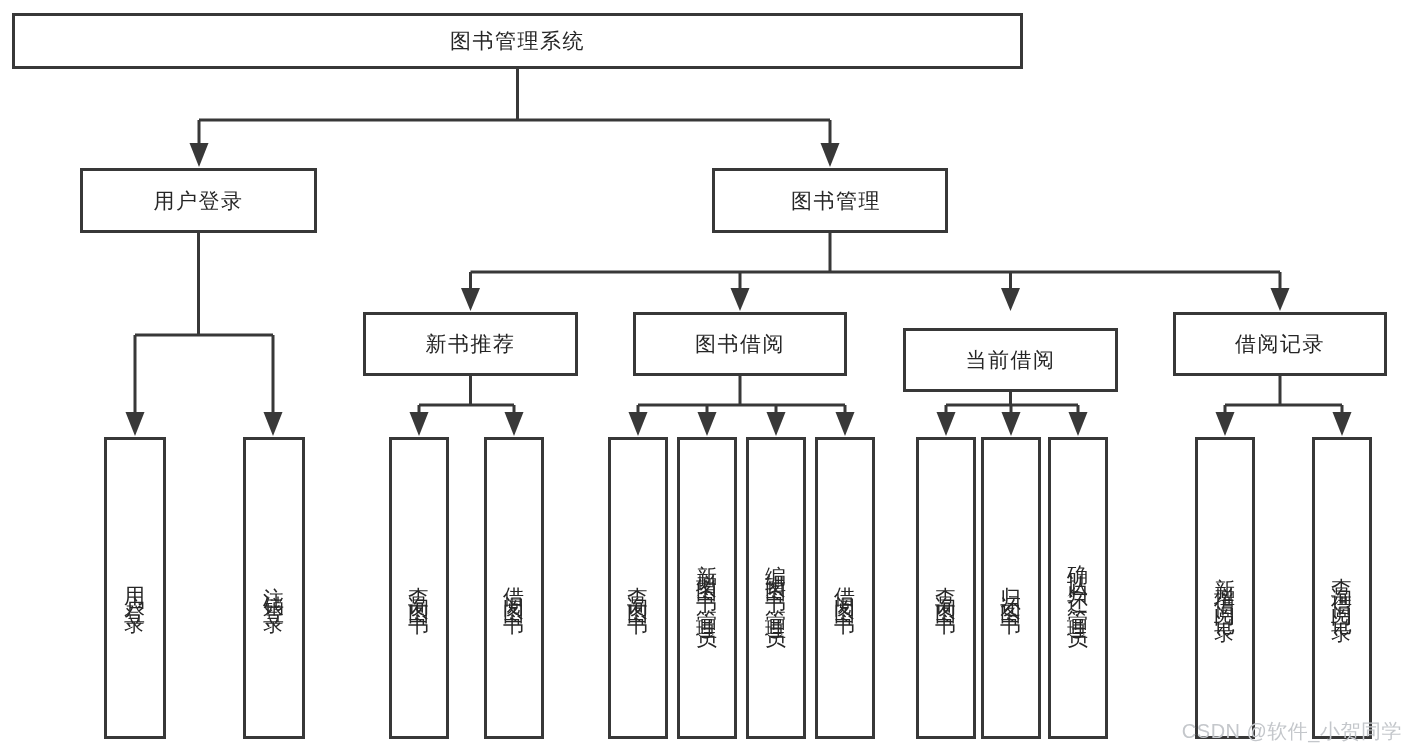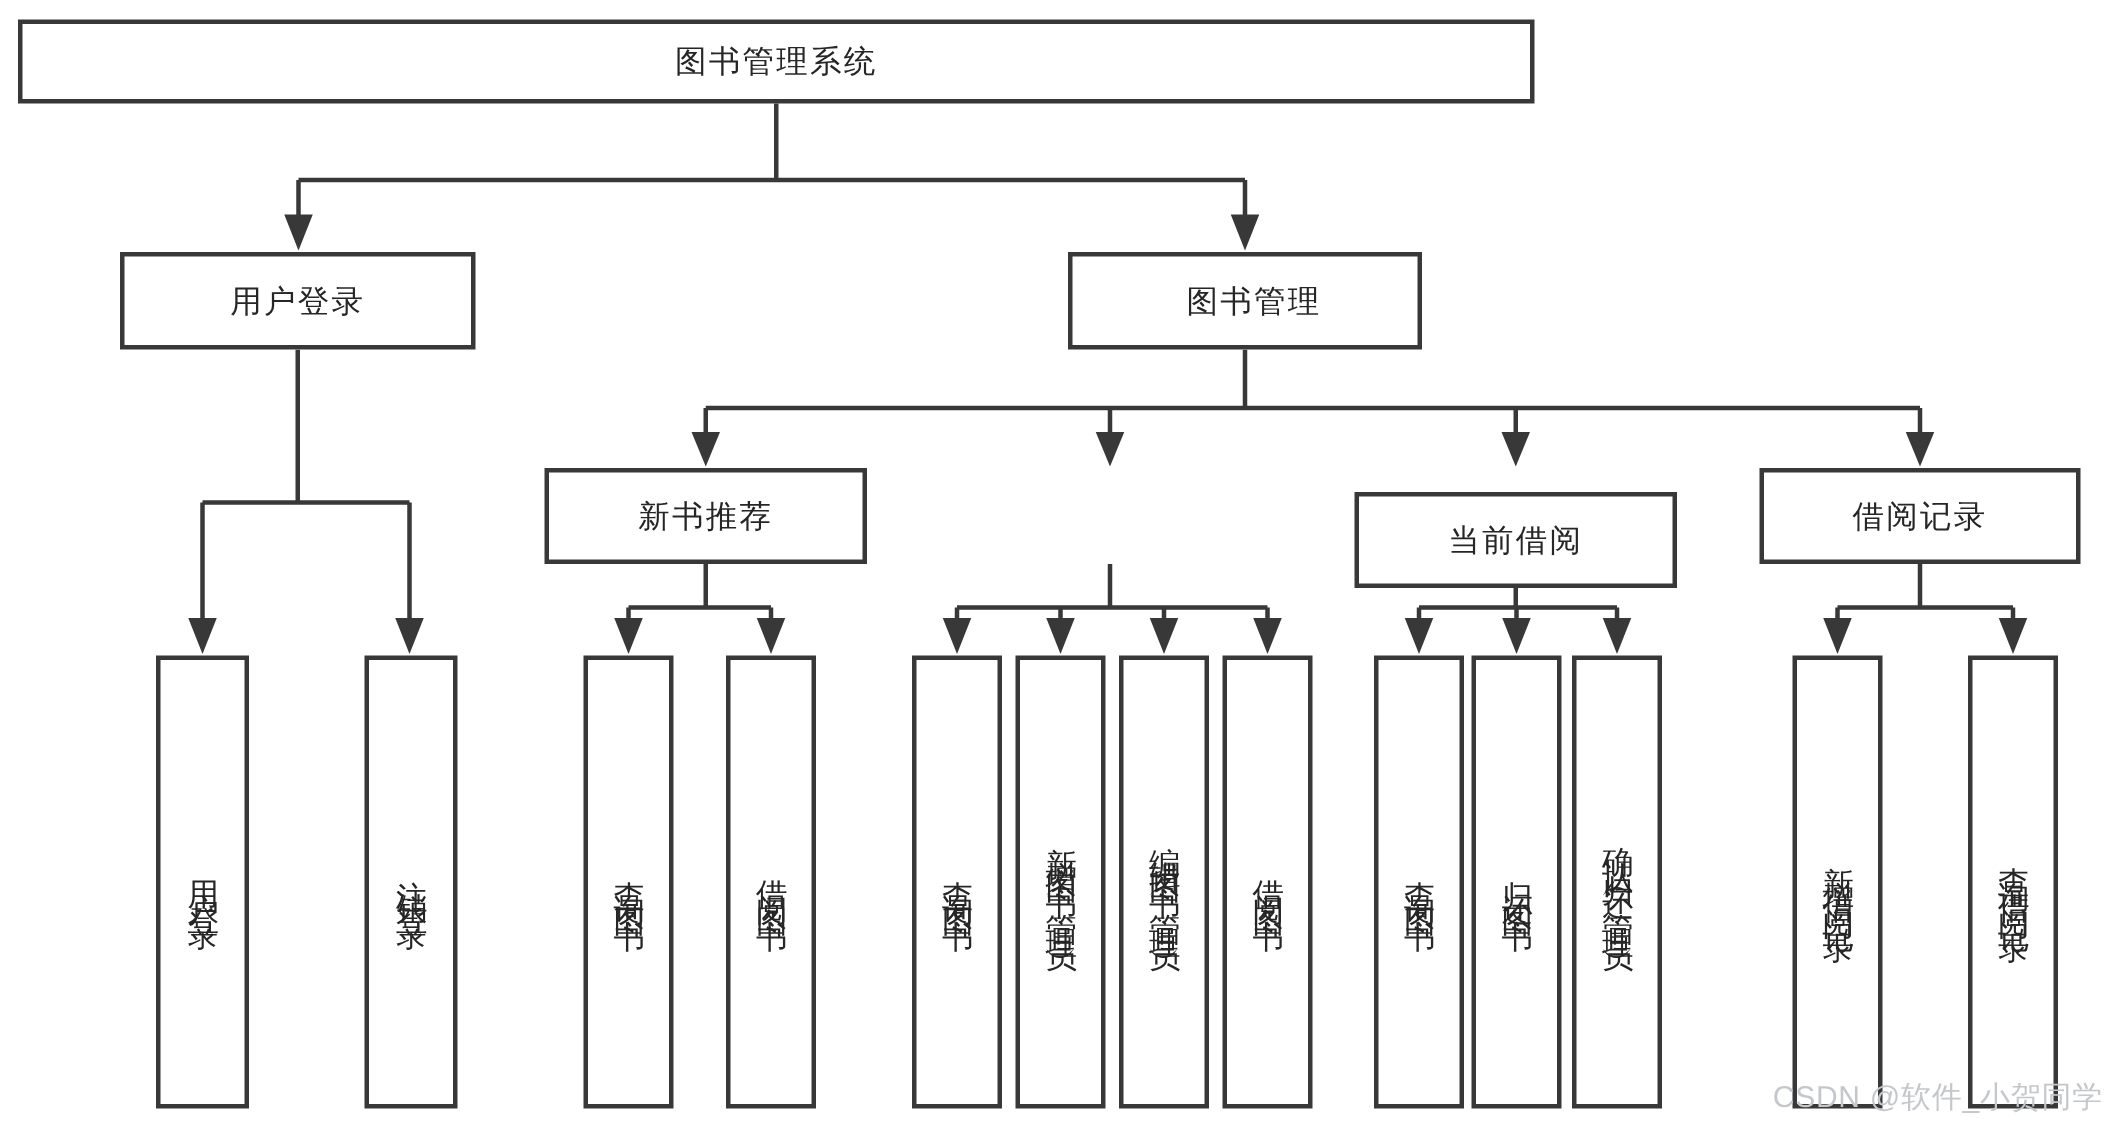--- a/index.html
+++ b/index.html
@@ -89,20 +89,23 @@
   <div class="node hnode" style="left:80px;top:168px;width:237px;height:65px;">
     <span>用户登录</span>
   </div>
   <div class="node hnode" style="left:712px;top:168px;width:236px;height:65px;padding-left:12px;">
     <span>图书管理</span>
   </div>
 
   <div class="node hnode" style="left:363px;top:312px;width:215px;height:64px;font-family:Liberation Serif, serif;">
     <span>新书推荐</span>
   </div>
+  <div class="node hnode" style="left:633px;top:312px;width:214px;height:64px;">
+    <span>图书借阅</span>
+  </div>
   <div class="node hnode" style="left:903px;top:312px;width:215px;height:64px;margin-top:16px;">
     <span>当前借阅</span>
   </div>
   <div class="node hnode" style="left:1173px;top:312px;width:214px;height:64px;">
     <span>借阅记录</span>
   </div>
 
   <div class="node leaf" style="left:104px;width:62px;">
     <span class="vlabel">用户登录</span>
   </div>

